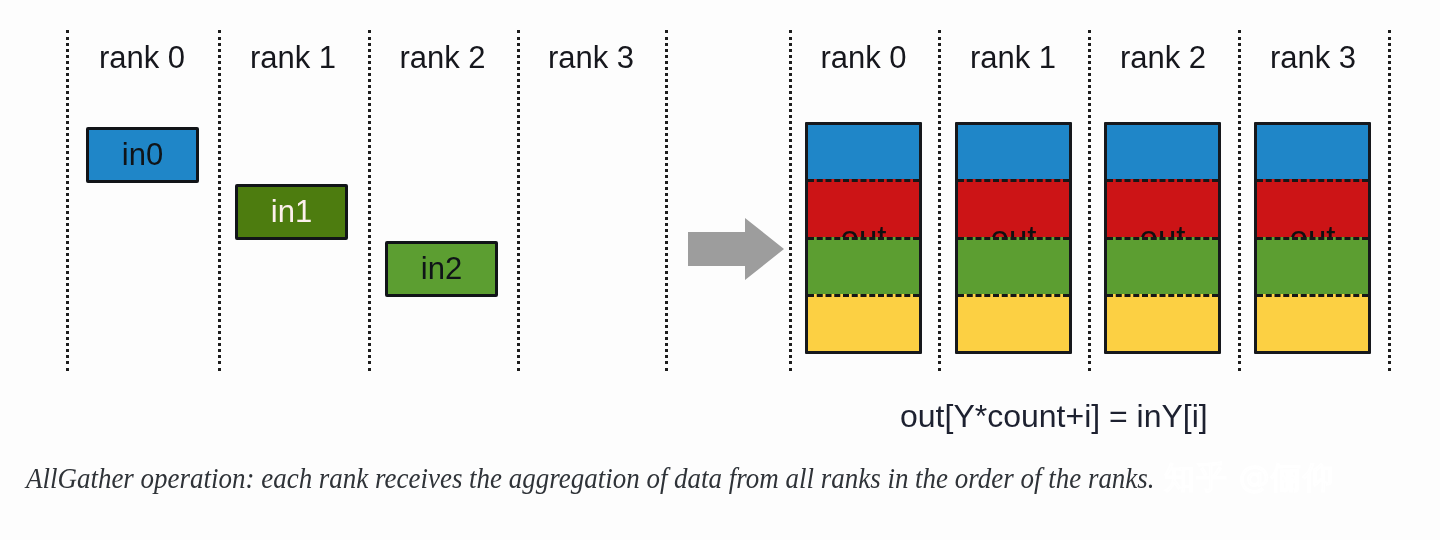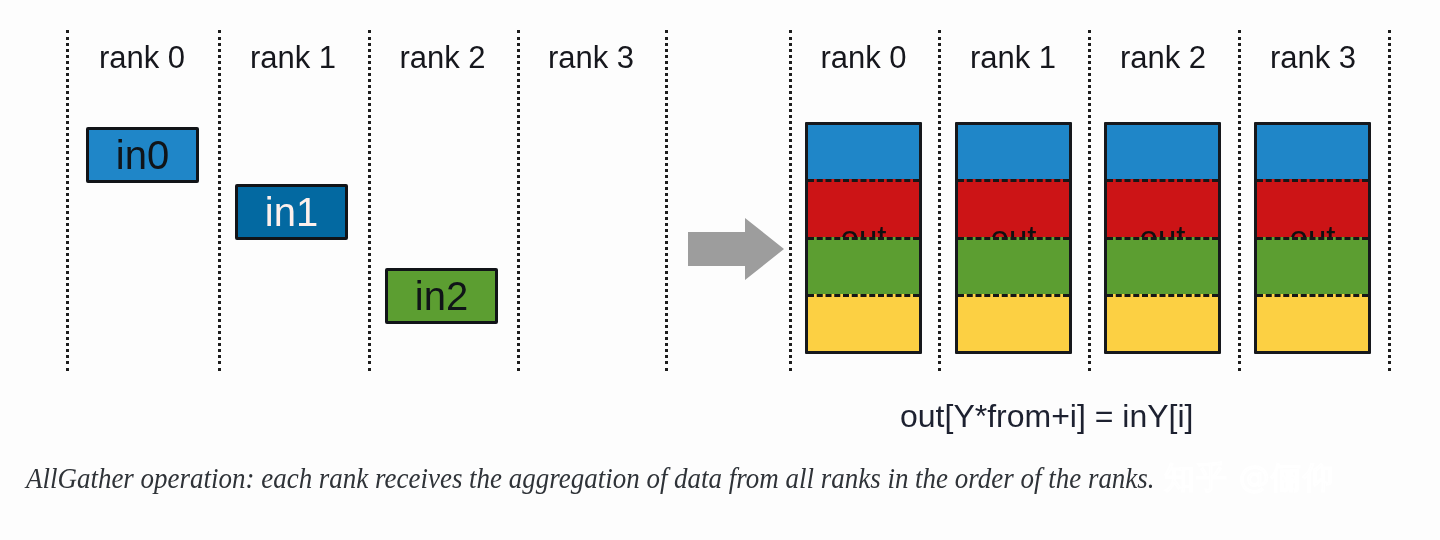--- a/index.html
+++ b/index.html
@@ -42,21 +42,21 @@
   }
 
   
   .in-box {
     position: absolute;
     box-sizing: border-box;
     border: 3px solid #111418;
     display: flex;
     align-items: center;
     justify-content: center;
-    font-size: 40px;
+    font-size: 31px;
     font-family: "Liberation Sans", sans-serif;
     border-radius: 2px;
   }
   .in-box span { pointer-events: none; }
 
   
   .arrow-wrap {
     position: absolute;
     left: 688px;
     top: 218px;
@@ -152,24 +152,24 @@
   <div class="divider" style="left:665px;"></div>
 
   <div class="rank-label" style="left:66px; width:152px;">rank 0</div>
   <div class="rank-label" style="left:218px; width:150px;">rank 1</div>
   <div class="rank-label" style="left:368px; width:149px;">rank 2</div>
   <div class="rank-label" style="left:517px; width:148px;">rank 3</div>
 
   <div class="in-box" style="left:86px; top:127px; width:113px; height:56px; background:#1f86c8; color:#101418;">
     <span>in0</span>
   </div>
-  <div class="in-box" style="left:235px; top:184px; width:113px; height:56px; background:#0369a1; color:#fdf0ec;">
+  <div class="in-box" style="left:235px; top:184px; width:113px; height:56px; background:#4d7c0f; color:#fdf0ec;">
     <span>in1</span>
   </div>
-  <div class="in-box" style="left:385px; top:241px; width:113px; height:56px; background:#5c9e31; color:#101418;margin-top:27px;">
+  <div class="in-box" style="left:385px; top:241px; width:113px; height:56px; background:#5c9e31; color:#101418;">
     <span>in2</span>
   </div>
 
   <div class="arrow-wrap">
     <svg width="96" height="62" viewBox="0 0 96 62">
       <polygon points="0,14 57,14 57,0 96,31 57,62 57,48 0,48" fill="#9d9d9d"></polygon>
     </svg>
   </div>
 
   <div class="divider" style="left:789px;"></div>
@@ -212,19 +212,19 @@
 
   <div class="out-stack" style="left:1254px; top:122px;">
     <div class="out-seg" style="background:#1f86c8;"></div>
     <div class="out-seg" style="background:#cc1416;">
       <div class="out-label" style="top:100%;">out</div>
     </div>
     <div class="out-seg" style="background:#5c9e31;"></div>
     <div class="out-seg" style="background:#fcd043;"></div>
   </div>
 
-  <div class="formula">out[Y*from+i] = inY[i]</div>
+  <div class="formula">out[Y*count+i] = inY[i]</div>
 
   <div class="caption">AllGather operation: each rank receives the aggregation of data from all ranks in the order of the ranks.</div>
 
   <div class="watermark">知乎 @俪仰</div>
 
 </div>
 
 </body></html>

